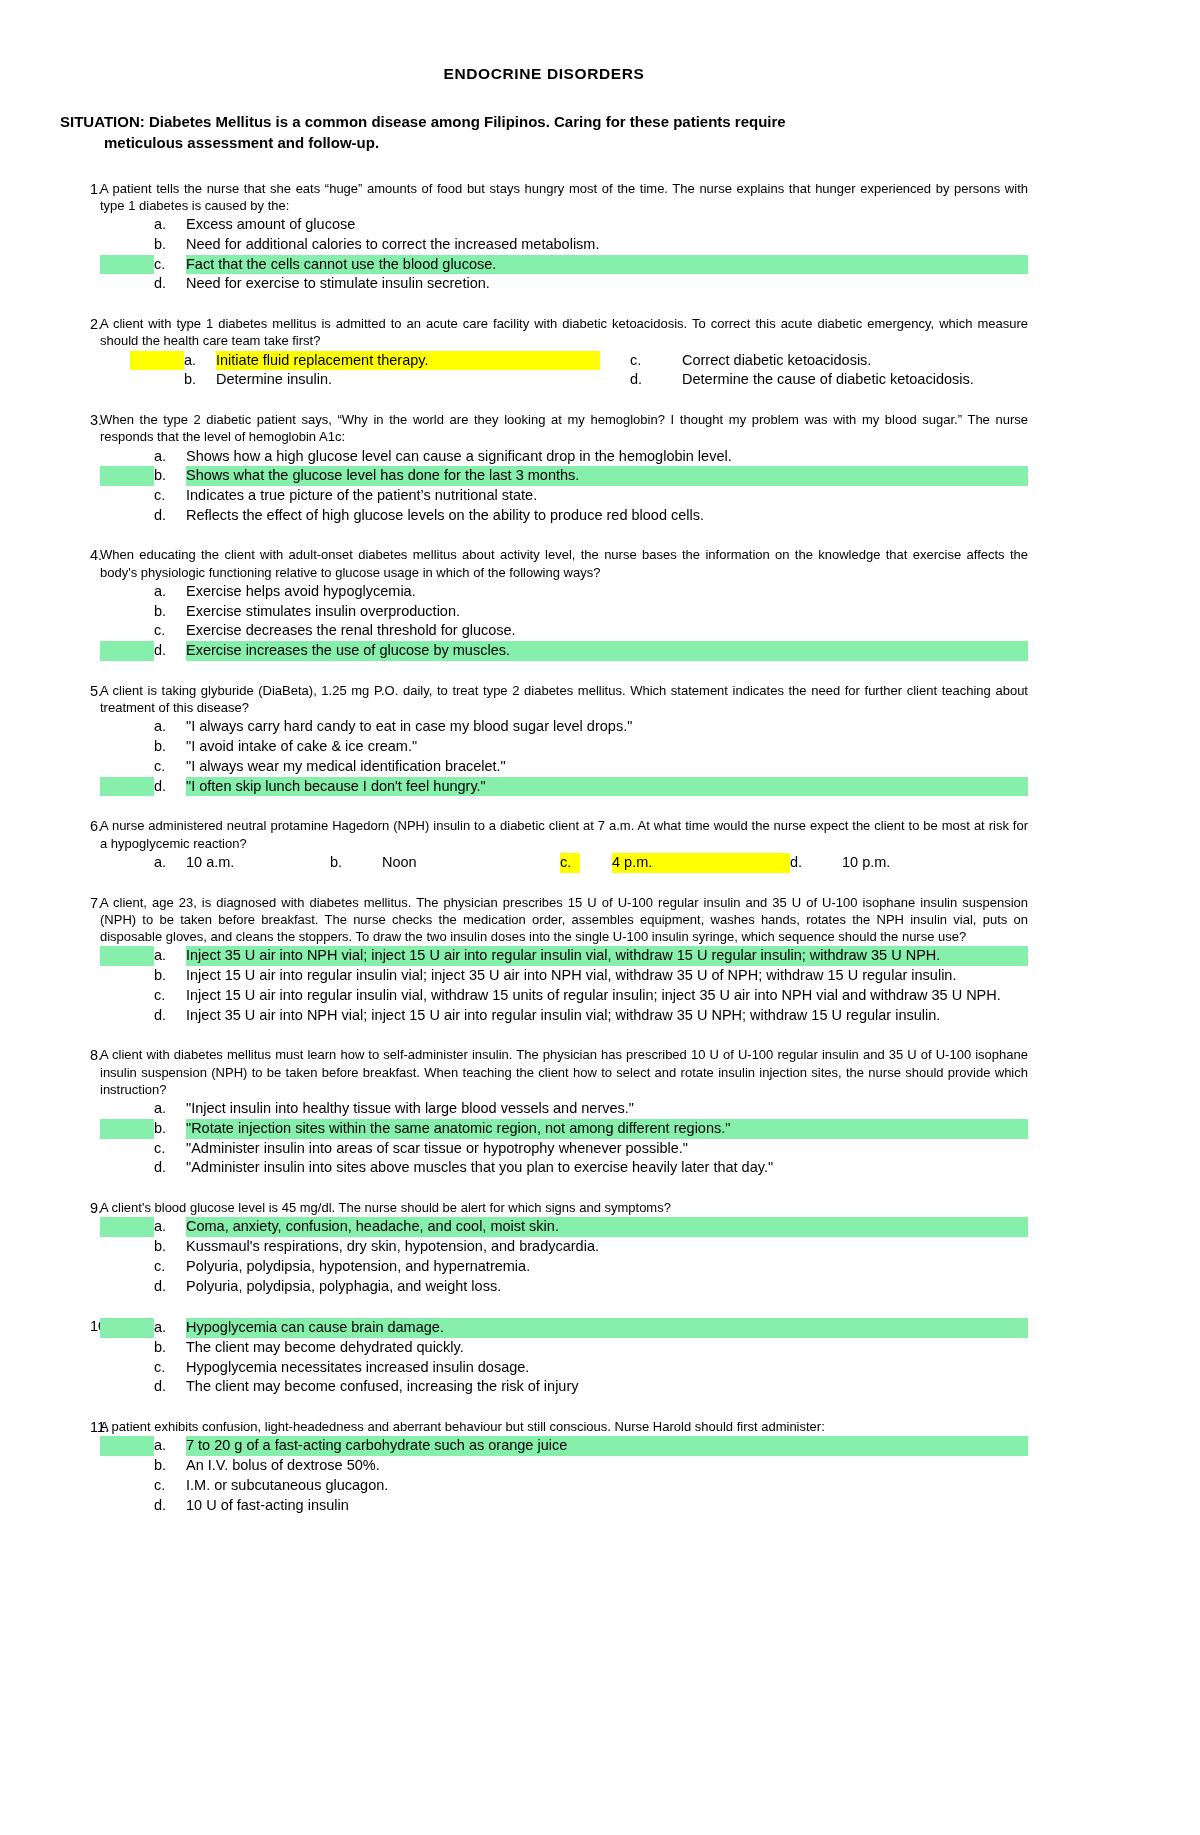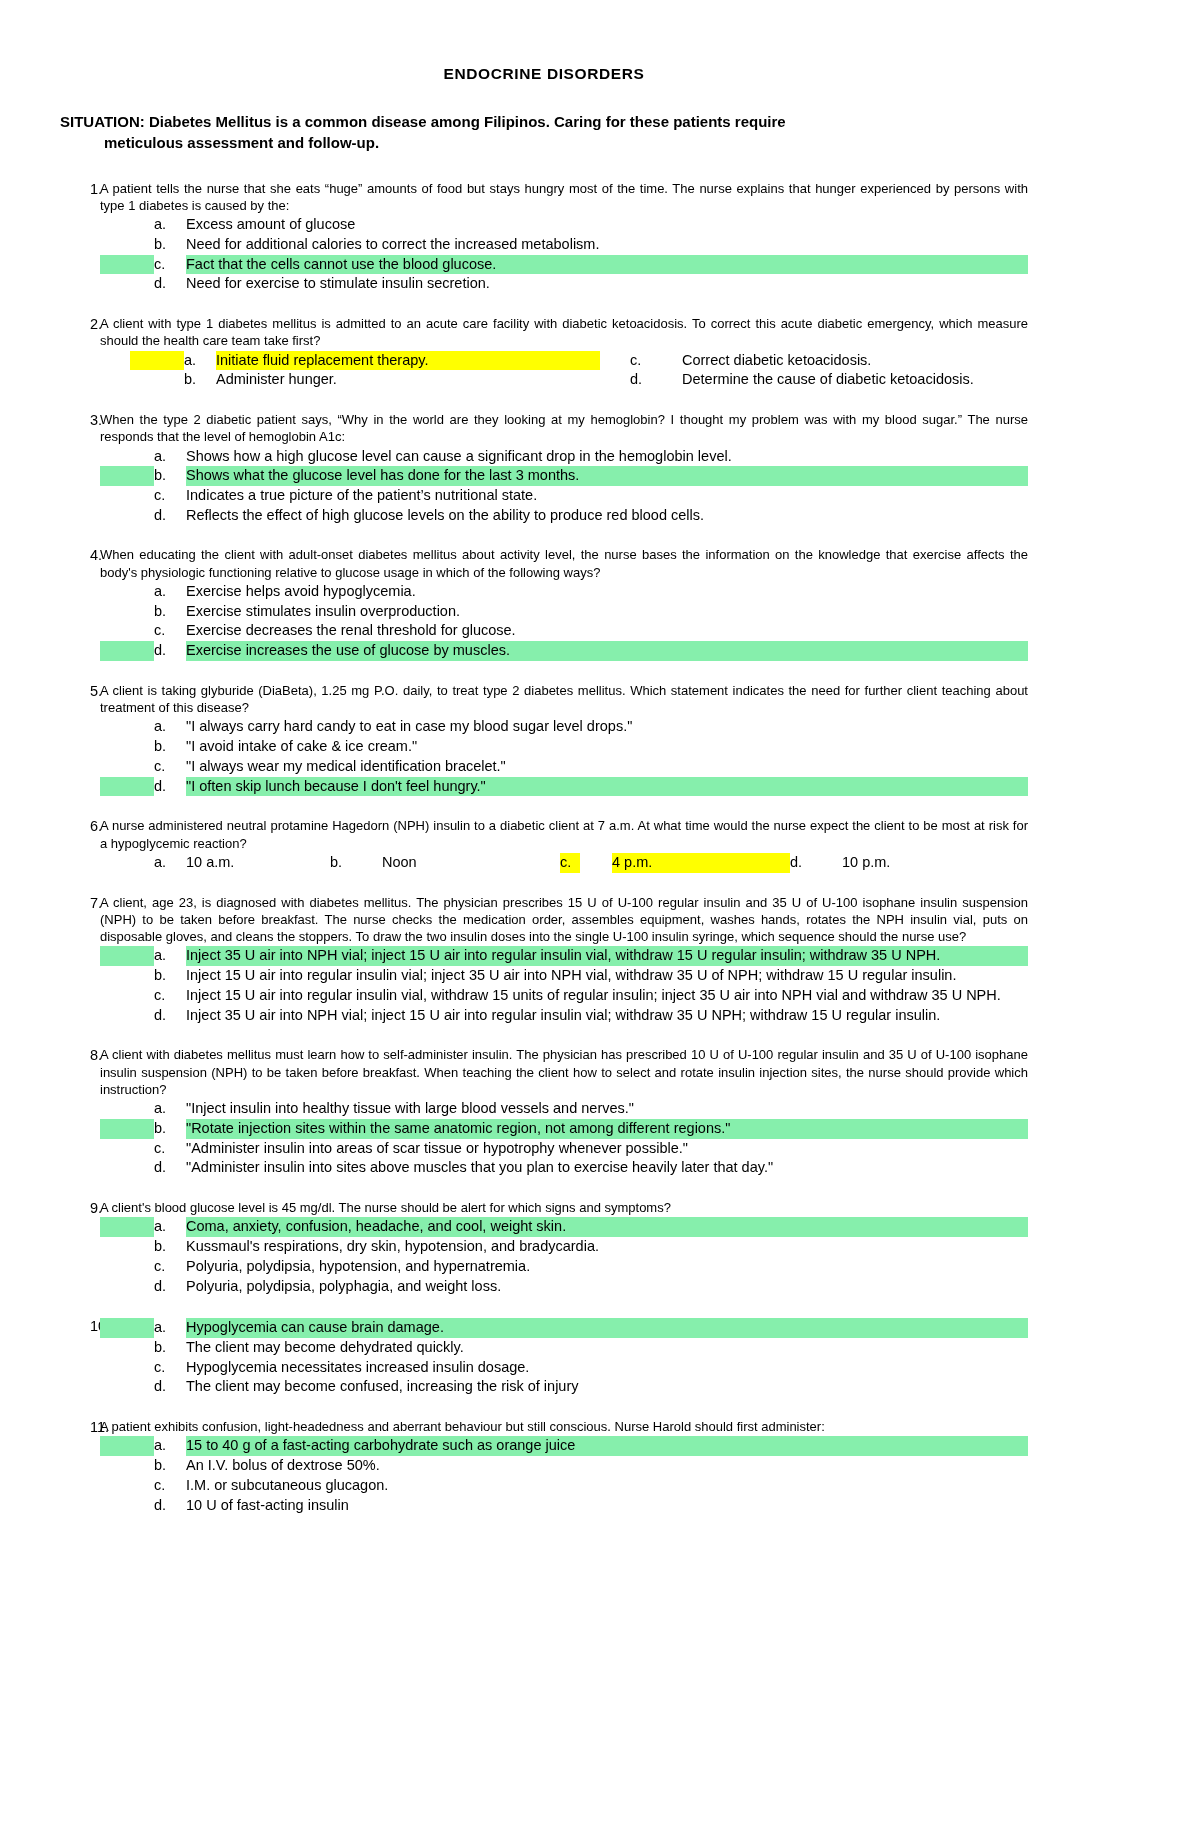--- a/index.html
+++ b/index.html
@@ -184,21 +184,21 @@
             <div class="cell leftcol hlrow">
               <span class="opt-letter">a.</span>
               <span class="opt-text">Initiate fluid replacement therapy.</span>
             </div>
             <div class="cell rightcol">
               <span class="opt-letter">c.</span>
               <span class="opt-text">Correct diabetic ketoacidosis.</span>
             </div>
             <div class="cell leftcol">
               <span class="opt-letter">b.</span>
-              <span class="opt-text">Administer hunger.</span>
+              <span class="opt-text">Determine insulin.</span>
             </div>
             <div class="cell rightcol">
               <span class="opt-letter">d.</span>
               <span class="opt-text">Determine the cause of diabetic ketoacidosis.</span>
             </div>
           </div>
         </div>
       </div>
       <div class="qblock">
         <div class="qnum">3.</div>
@@ -344,21 +344,21 @@
           </div>
         </div>
       </div>
       <div class="qblock">
         <div class="qnum">9.</div>
         <div class="qbody">
           <div class="qstem">A client's blood glucose level is 45 mg/dl. The nurse should be alert for which signs and symptoms?</div>
           <div class="options">
             <div class="opt hlrow">
               <span class="opt-letter">a.</span>
-              <span class="opt-text">Coma, anxiety, confusion, headache, and cool, weight skin.</span>
+              <span class="opt-text">Coma, anxiety, confusion, headache, and cool, moist skin.</span>
             </div>
             <div class="opt">
               <span class="opt-letter">b.</span>
               <span class="opt-text">Kussmaul's respirations, dry skin, hypotension, and bradycardia.</span>
             </div>
             <div class="opt">
               <span class="opt-letter">c.</span>
               <span class="opt-text">Polyuria, polydipsia, hypotension, and hypernatremia.</span>
             </div>
             <div class="opt">
@@ -391,21 +391,21 @@
           </div>
         </div>
       </div>
       <div class="qblock">
         <div class="qnum">11.</div>
         <div class="qbody">
           <div class="qstem">A patient exhibits confusion, light-headedness and aberrant behaviour but still conscious. Nurse Harold should first administer:</div>
           <div class="options">
             <div class="opt hlrow">
               <span class="opt-letter">a.</span>
-              <span class="opt-text">15 to 40 g of a fast-acting carbohydrate such as orange juice</span>
+              <span class="opt-text">7 to 20 g of a fast-acting carbohydrate such as orange juice</span>
             </div>
             <div class="opt">
               <span class="opt-letter">b.</span>
               <span class="opt-text">An I.V. bolus of dextrose 50%.</span>
             </div>
             <div class="opt">
               <span class="opt-letter">c.</span>
               <span class="opt-text">I.M. or subcutaneous glucagon.</span>
             </div>
             <div class="opt">

